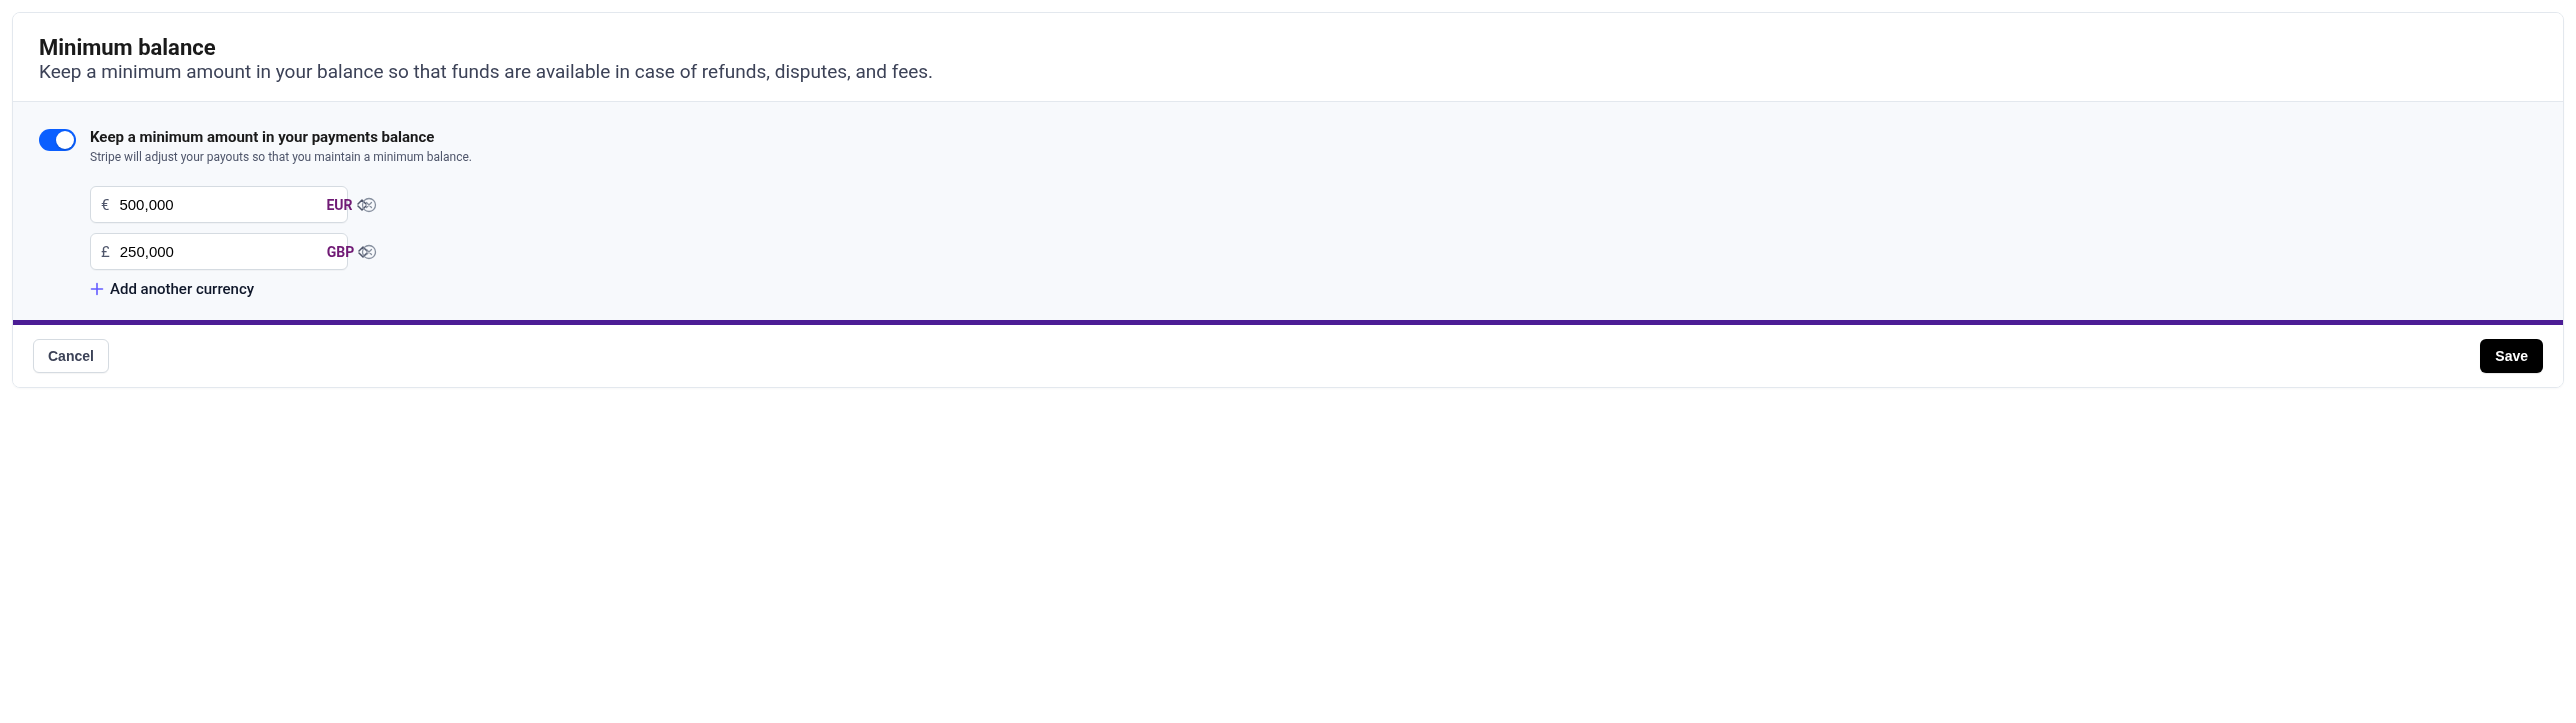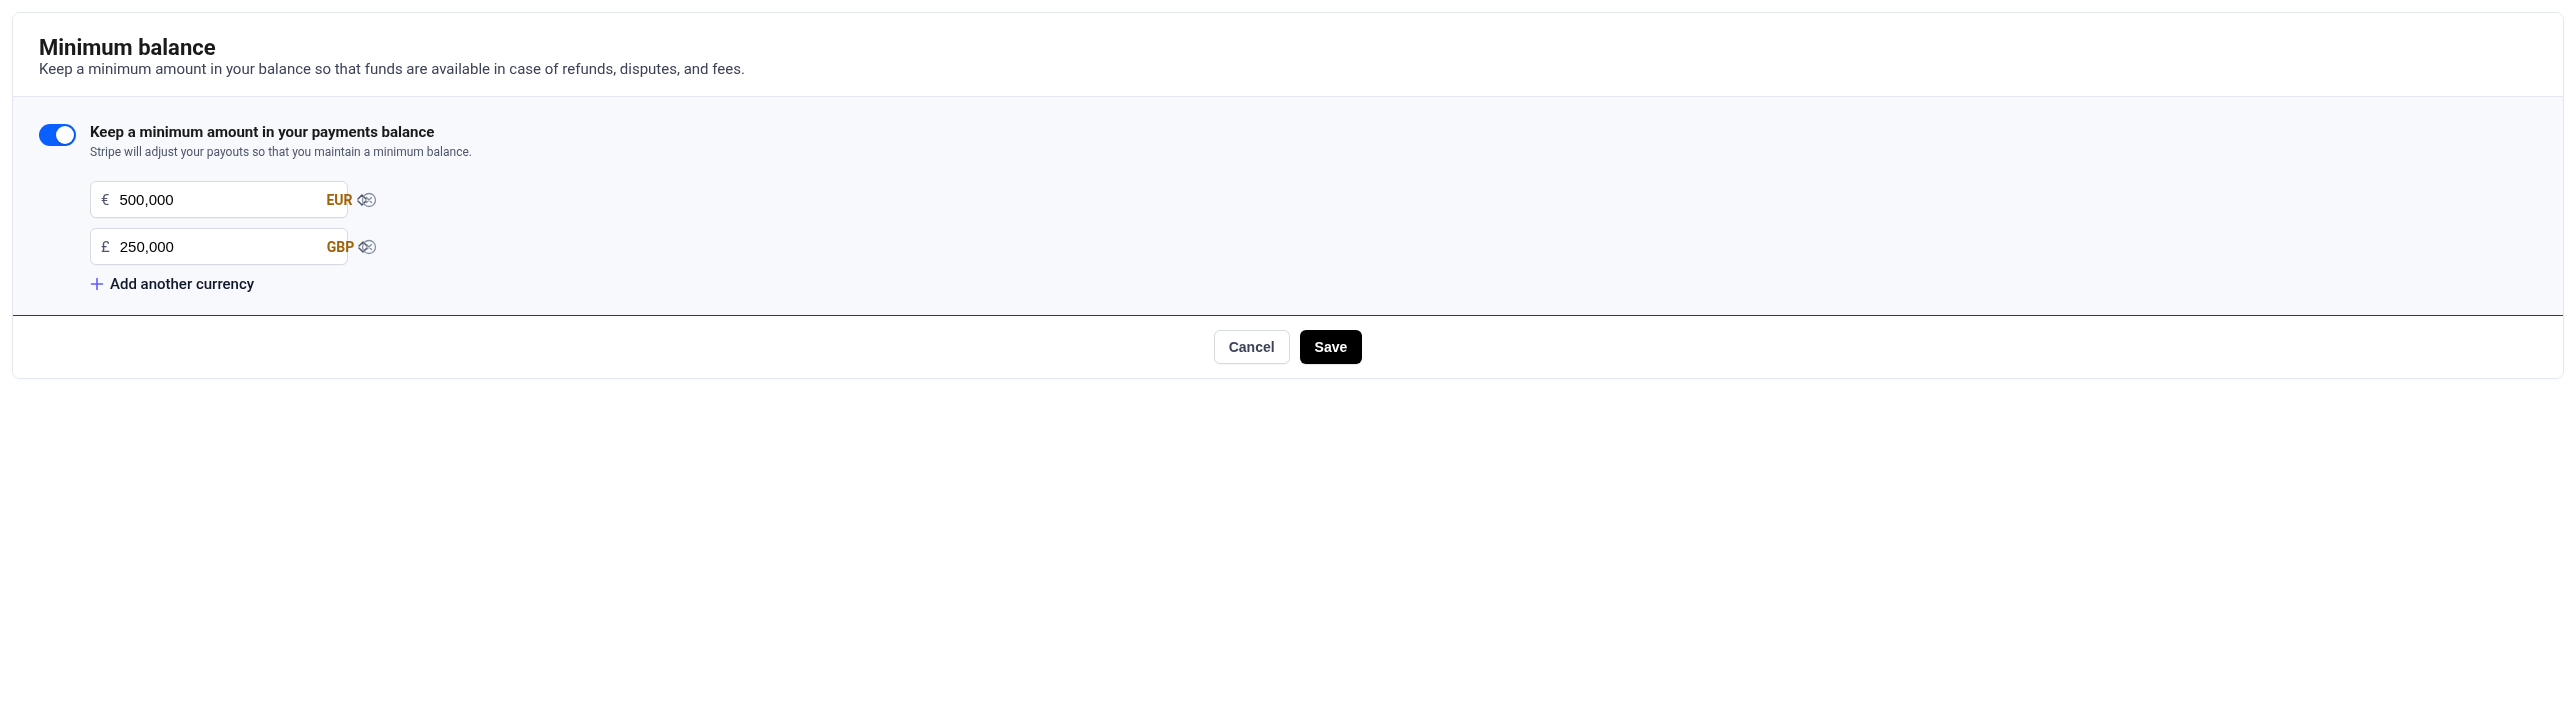--- a/index.html
+++ b/index.html
@@ -20,28 +20,28 @@
     padding: 22px 26px 18px 26px;
     background: #ffffff;
   }
   .card-title {
     font-size: 22px;
     font-weight: 700;
     color: #1a1a1a;
     margin-bottom: 0;
   }
   .card-subtitle {
-    font-size: 15px;
+    font-size: 19px;
     color: #3c4257;
     font-weight: 400;
   }
   .card-body {
     background: #f7f9fc;
     border-top: 1px solid #e3e8ee;
-    border-bottom: 1px solid #4c1d95;
+    border-bottom: 5px solid #4c1d95;
     padding: 26px 26px 22px 26px;
   }
   .toggle-row {
     display: flex;
     align-items: flex-start;
     gap: 14px;
   }
   .toggle {
     position: relative;
     width: 37px;
@@ -107,21 +107,21 @@
     color: #000000;
     flex: 1;
     background: transparent;
   }
   .currency-code {
     display: flex;
     align-items: center;
     gap: 4px;
     font-size: 14px;
     font-weight: 700;
-    color: #a16207;
+    color: #701a75;
     cursor: pointer;
     padding-left: 8px;
   }
   .select-arrows {
     display: flex;
     flex-direction: column;
     line-height: 0;
   }
   .select-arrows svg { display: block; }
   .remove-btn {
@@ -144,21 +144,21 @@
     font-size: 15px;
     font-weight: 500;
     cursor: pointer;
     width: fit-content;
   }
   .add-currency svg { display: block; }
   .card-footer {
     background: #ffffff;
     padding: 14px 20px;
     display: flex;
-    justify-content: center;
+    justify-content: space-between;
     gap: 10px;
   }
   .btn {
     height: 34px;
     padding: 0 14px;
     border-radius: 6px;
     font-size: 14px;
     font-weight: 600;
     cursor: pointer;
     display: flex;

